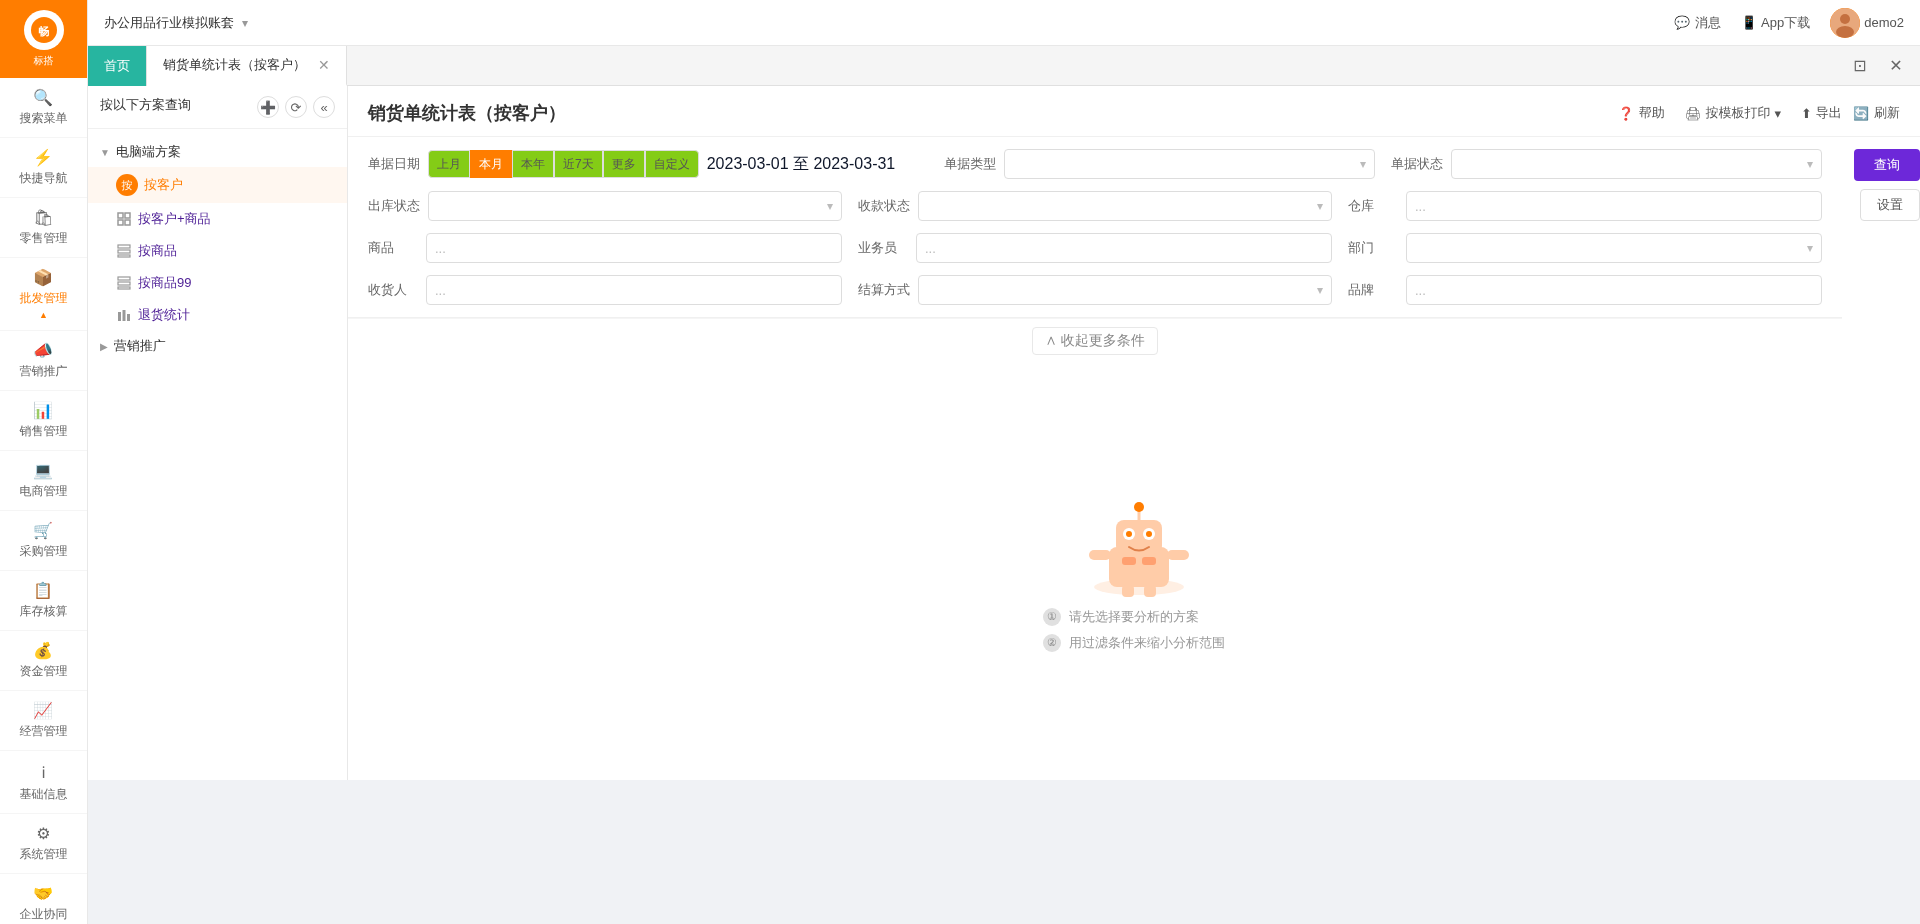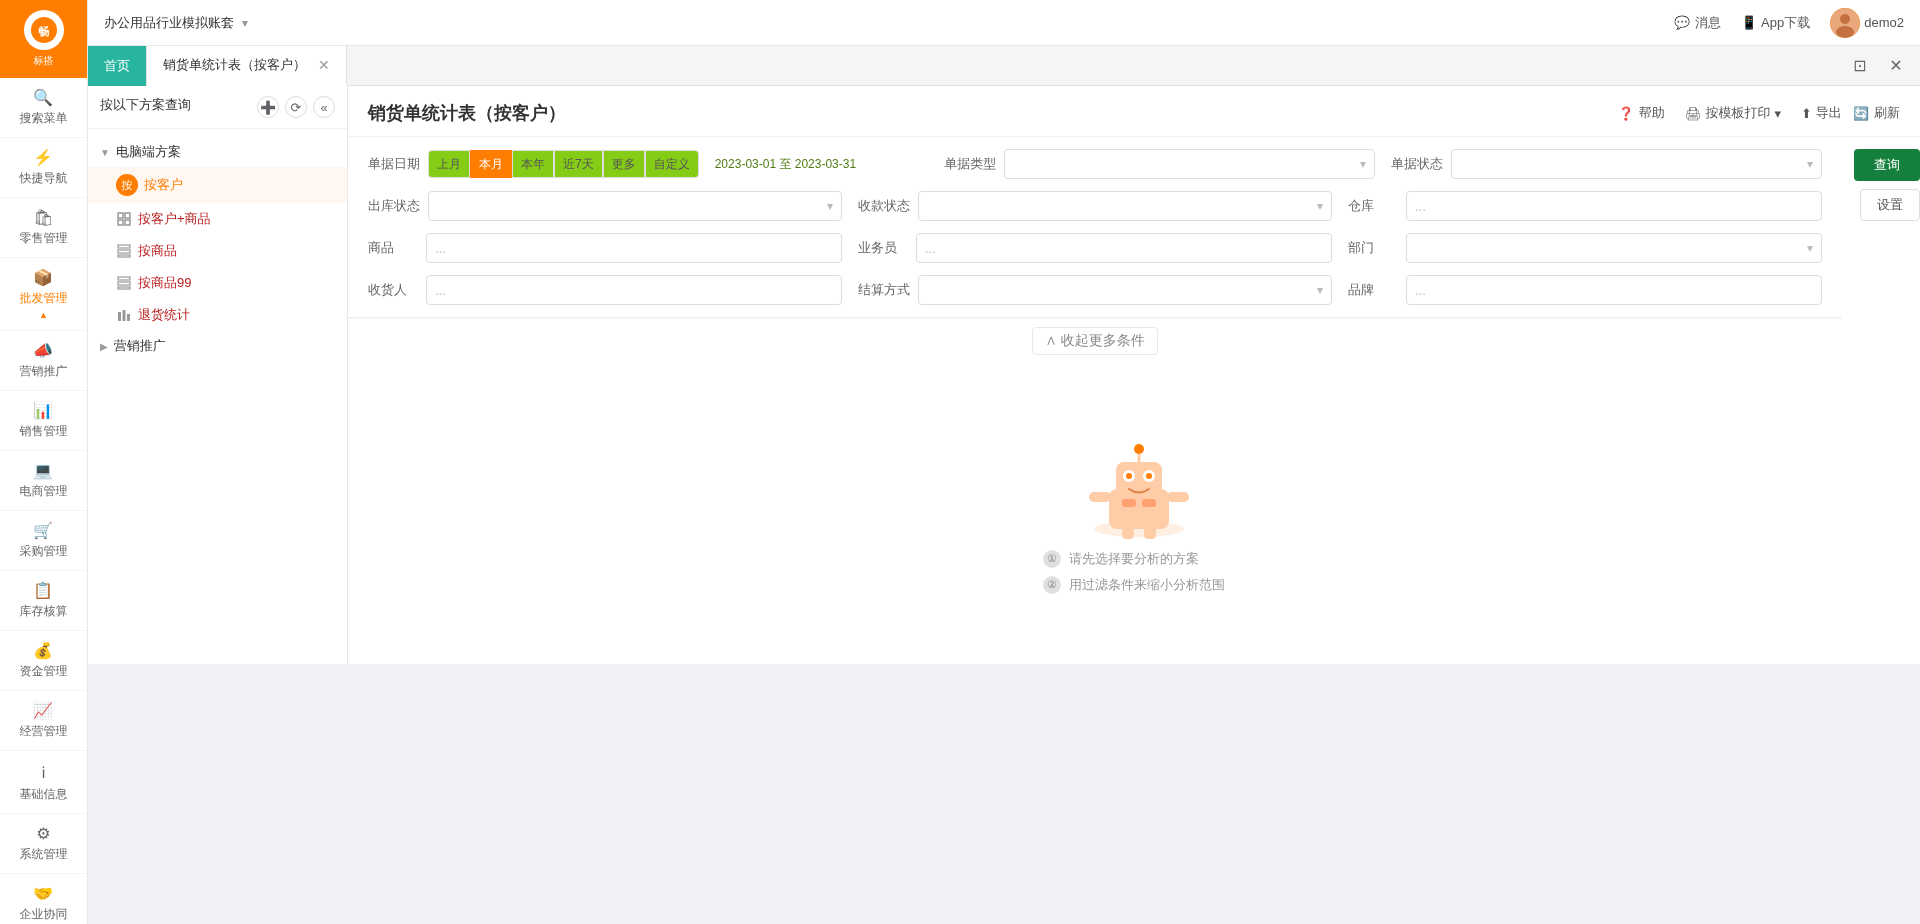--- a/index.html
+++ b/index.html
@@ -55,21 +55,21 @@
       border-bottom: 1px solid #f5f5f5;
     }
     .sidebar-item.active { color: #ff7d00; }
     .sidebar-item-icon { font-size: 16px; }
 
     
     .main-area {
       flex: 1;
       display: flex;
       flex-direction: column;
-      height: 664px;
+      height: 780px;
       overflow: hidden;
     }
 
     
     .top-header {
       height: 46px;
       background: #fff;
       display: flex;
       align-items: center;
       justify-content: space-between;
@@ -220,21 +220,21 @@
       color: #333;
       gap: 6px;
     }
     .tree-arrow { font-size: 10px; color: #999; }
     .tree-item {
       display: flex;
       align-items: center;
       padding: 7px 12px 7px 28px;
       cursor: pointer;
       font-size: 13px;
-      color: #b91c1c;
+      color: #4c1d95;
       gap: 6px;
     }
     .tree-item.active {
       background: #fff7f0;
       color: #ff7d00;
     }
     .tree-item-icon {
       width: 16px;
       height: 16px;
       display: flex;
@@ -360,23 +360,22 @@
       align-items: center;
     }
     .date-filter-btn:first-child { border-radius: 4px 0 0 4px; }
     .date-filter-btn.active {
       background: #ff7d00;
       color: white;
       border-color: #ff7d00;
       z-index: 1;
     }
     .date-range-text {
-      font-size: 12px;
-      color: #4d7c0f;
-      margin-left: 8px;
+      font-size: 16px;
+      color: #0f172a;
       white-space: nowrap;
     }
 
     
     .collapse-row {
       display: flex;
       justify-content: center;
       padding: 8px;
       border-top: 1px solid #f5f5f5;
     }
@@ -390,21 +389,21 @@
       padding: 4px 12px;
       border: 1px solid #e8e8e8;
       border-radius: 4px;
       background: white;
     }
 
     
     .query-btn {
       height: 32px;
       padding: 0 20px;
-      background: #15803d;
+      background: #6d28d9;
       color: white;
       border: none;
       border-radius: 4px;
       cursor: pointer;
       font-size: 13px;
       white-space: nowrap;
     }
     .settings-btn {
       height: 32px;
       padding: 0 16px;

